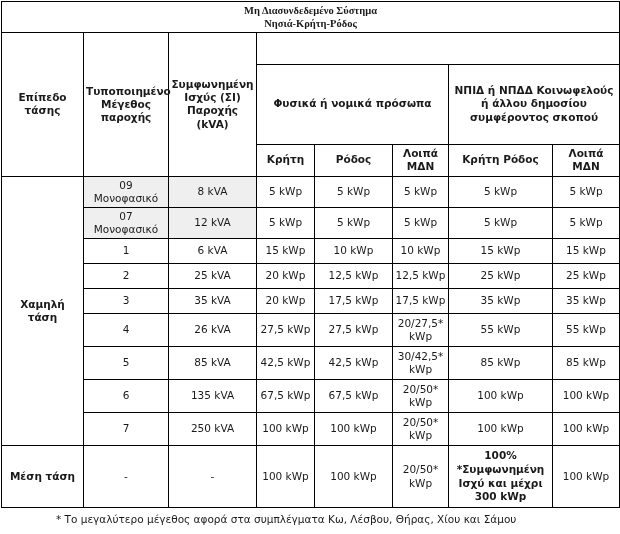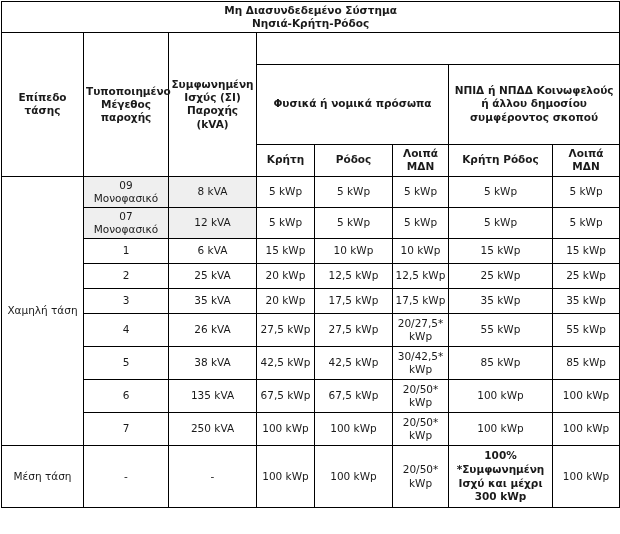--- a/index.html
+++ b/index.html
@@ -35,20 +35,21 @@
     background: #ffffff;
   }
   
   td.title-band {
     background: #9fd6e4;
     font-size: 12.5px;
     font-weight: bold;
     line-height: 1.45;
     padding: 6px 4px 7px 4px;
     border-color: #000;
+    font-family: Liberation Serif, serif;
   }
   
   td.red-band {
     background: #c80000;
     color: #ffffff;
     font-weight: bold;
     font-size: 10.5px;
     line-height: 1.35;
     padding: 5px 4px 6px 4px;
   }
@@ -61,21 +62,21 @@
   }
   td.hdr-sub {
     background: #daeaf1;
     font-weight: bold;
     font-size: 10.5px;
     line-height: 1.25;
     padding: 6px 2px;
   }
   
   td.lvl {
-    font-weight: normal;
+    font-weight: bold;
     font-size: 10.5px;
     background: #ffffff;
     margin-top: 16px;
   }
   td.sz, td.kva {
     background: #ffffff;
     font-size: 10.5px;
   }
   td.sz.shade, td.kva.shade {
     background: #efefef;
@@ -204,21 +205,21 @@
         <td class="kva">26 kVA</td>
         <td class="val">27,5 kWp</td>
         <td class="val">27,5 kWp</td>
         <td class="val multi">20/27,5* kWp</td>
         <td class="val">55 kWp</td>
         <td class="val">55 kWp</td>
       </tr>
 
       <tr style="height:33px">
         <td class="sz">5</td>
-        <td class="kva">38 kVA</td>
+        <td class="kva">85 kVA</td>
         <td class="val">42,5 kWp</td>
         <td class="val">42,5 kWp</td>
         <td class="val multi">30/42,5* kWp</td>
         <td class="val">85 kWp</td>
         <td class="val">85 kWp</td>
       </tr>
 
       <tr style="height:33px">
         <td class="sz">6</td>
         <td class="kva">135 kVA</td>
@@ -245,13 +246,14 @@
         <td class="kva">-</td>
         <td class="val">100 kWp</td>
         <td class="val">100 kWp</td>
         <td class="val multi">20/50* kWp</td>
         <td class="val note">100% *Συμφωνημένη Ισχύ και μέχρι 300 kWp</td>
         <td class="val">100 kWp</td>
       </tr>
     </tbody>
   </table>
 
+  <div class="footnote">* Το μεγαλύτερο μέγεθος αφορά στα συμπλέγματα Κω, Λέσβου, Θήρας, Χίου και Σάμου</div>
 </div>
 
 </body></html>

